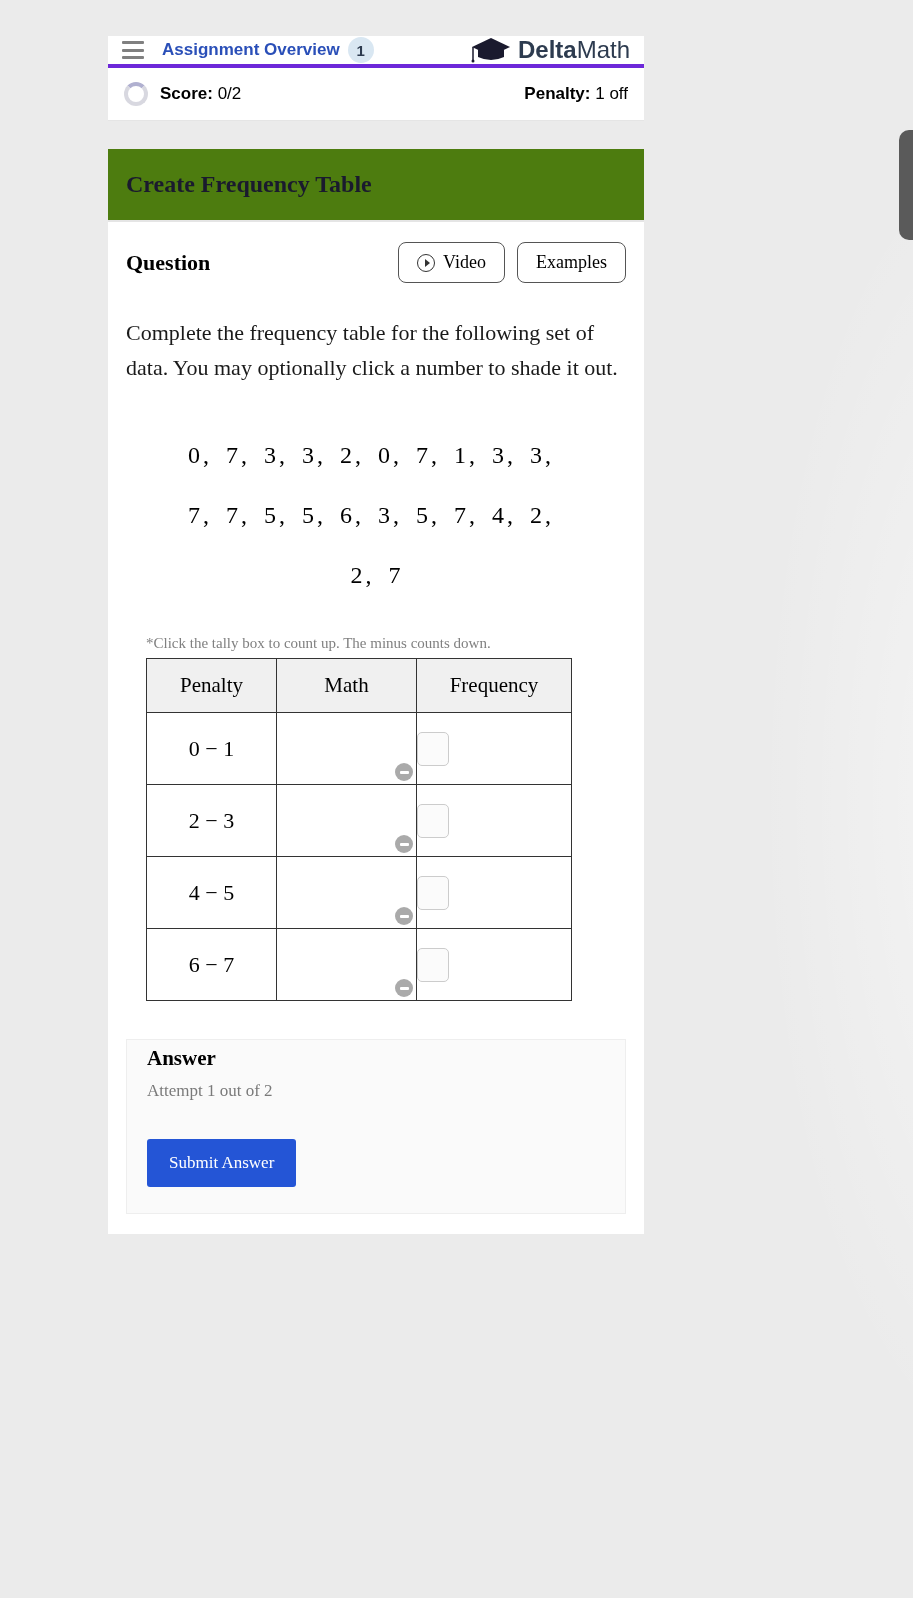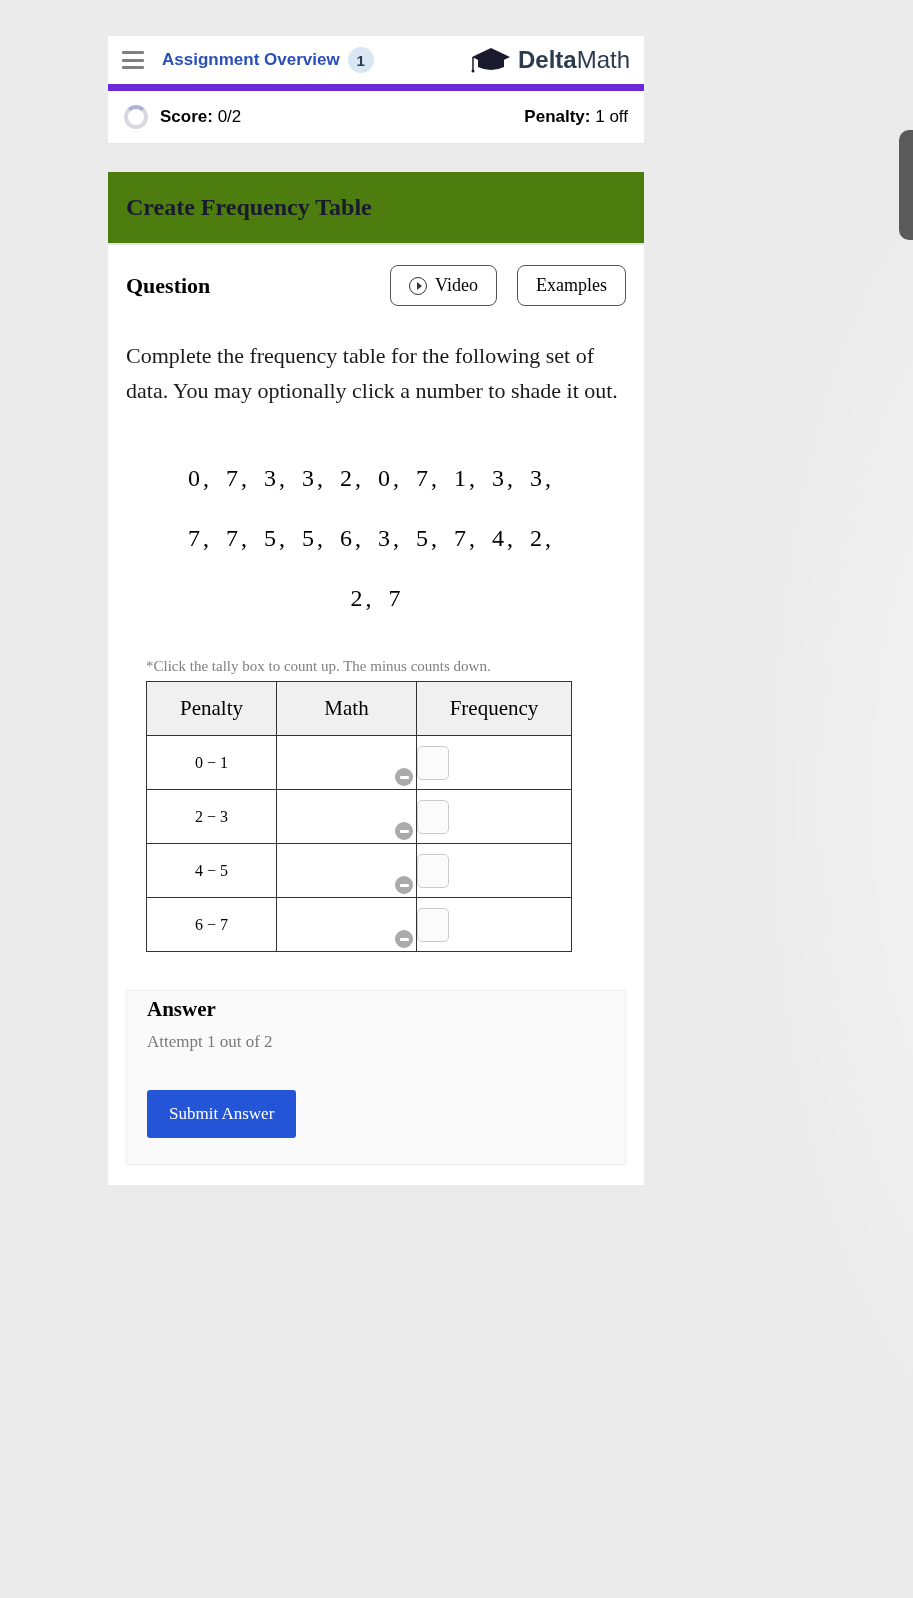--- a/index.html
+++ b/index.html
@@ -31,22 +31,22 @@
   .app {
     position: absolute;
     left: 108px;
     top: 36px;
     width: 536px;
     background: #fff;
   }
   .header {
     display: flex;
     align-items: center;
-    padding: 10px 14px;
-    border-bottom: 7px solid #6d28d9;
+    padding: 0 14px;
+    border-bottom: 4px solid #6d28d9;
     font-family: -apple-system, 'Segoe UI', sans-serif;
   }
   .hamburger {
     width: 22px;
     height: 18px;
     display: flex;
     flex-direction: column;
     justify-content: space-between;
     margin-right: 18px;
     cursor: pointer;
@@ -117,21 +117,21 @@
   .title-section h2 {
     font-family: Georgia, serif;
     font-weight: 700;
     font-size: 24px;
     color: #1a1a2e;
   }
   .question-bar {
     display: flex;
     align-items: center;
     padding: 20px 18px 10px;
-    gap: 20px;
+    gap: 12px;
     background: #fff;
     justify-content: space-between;
   }
   .question-label {
     font-family: Georgia, serif;
     font-weight: 700;
     font-size: 22px;
   }
   .spacer { flex: 1; }
   .pill-btn {
@@ -203,22 +203,22 @@
     vertical-align: middle;
     position: relative;
   }
   .freq-table th {
     background: #f0f0f0;
     font-weight: 400;
     font-size: 21px;
     padding: 14px 22px;
   }
   .freq-table td {
-    font-size: 16px;
-    height: 54px;
+    font-size: 22px;
+    height: 72px;
   }
   .col-interval { width: 130px; }
   .col-tally { width: 140px; }
   .col-freq { width: 155px; }
   .tally-cell { cursor: pointer; }
   .minus-btn {
     position: absolute;
     right: 3px;
     bottom: 3px;
     width: 18px;

